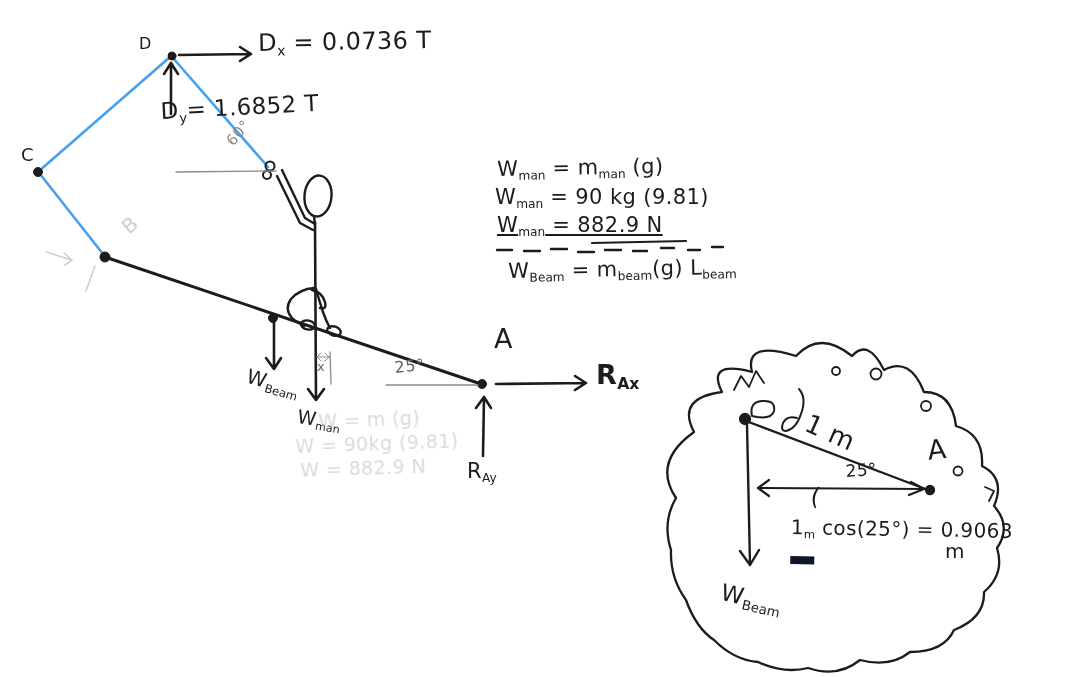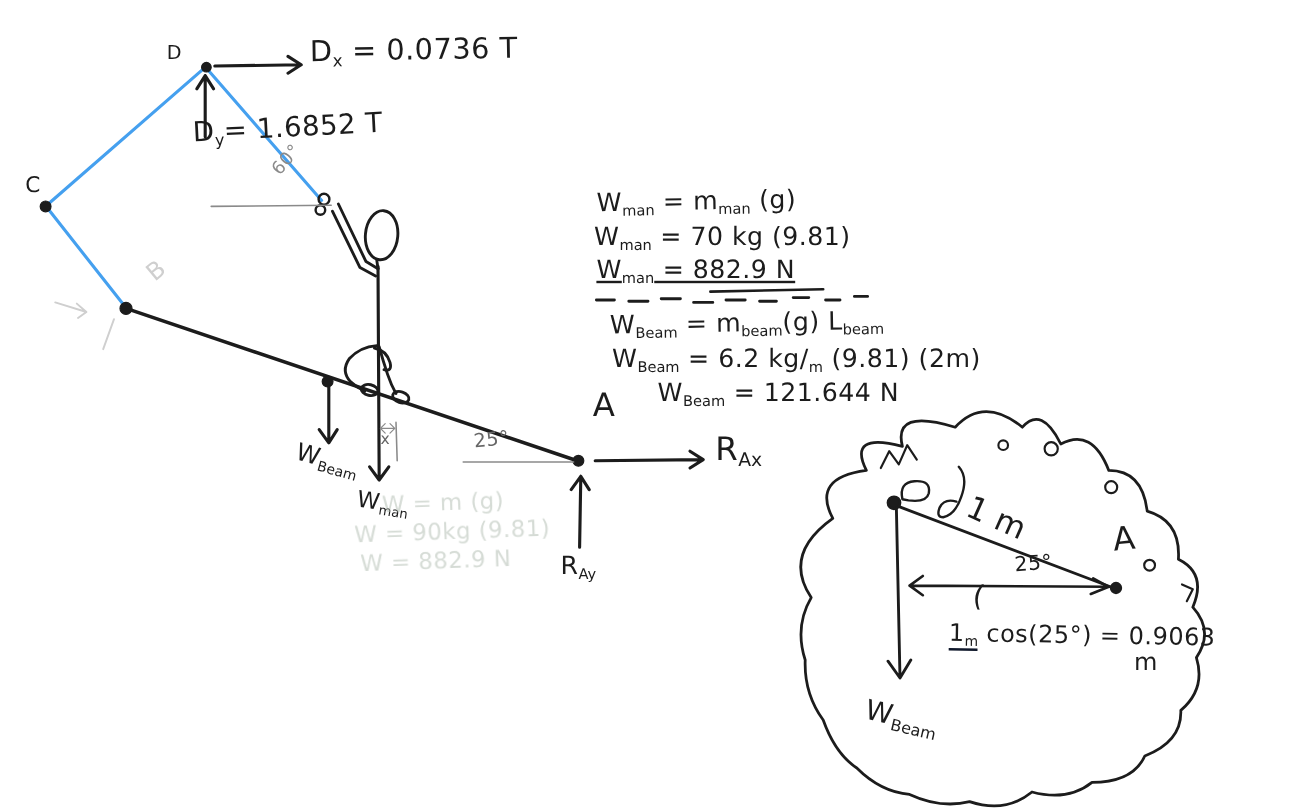--- a/index.html
+++ b/index.html
@@ -4,21 +4,21 @@
 <style>
   html,body{margin:0;padding:0;background:#ffffff;}
   .canvas{position:relative;width:1079px;height:677px;background:#fff;overflow:hidden;
           font-family:"DejaVu Sans",sans-serif;}
   .canvas svg{position:absolute;left:0;top:0;}
   .lbl{position:absolute;white-space:nowrap;color:#1c1c1c;transform-origin:left top;
        letter-spacing:.4px;line-height:1.05;}
   .sub{font-size:.58em;vertical-align:-.34em;letter-spacing:0;}
   .eq{font-size:21px;}
   .ghost{color:#adb9ad;opacity:.5;filter:blur(.4px);font-size:19px;}
-  .ul{border-bottom:2px solid #0f172a;padding-bottom:1px;}
+  .ul{border-bottom:8px solid #0f172a;padding-bottom:17px;}
   .gray{color:#8a8a8a;}
   .mgray{color:#666;}
 </style>
 </head>
 <body>
 
 <div class="canvas">
 
 <svg width="1079" height="677" viewBox="0 0 1079 677">
 
@@ -107,35 +107,33 @@
 <div class="lbl" style="left:250px;top:366px;font-size:20px;transform:rotate(16deg);"><span>W</span><span class="sub">Beam</span></div>
 
 <div class="lbl mgray" style="left:317px;top:360px;font-size:13px;">x</div>
 
 <div class="lbl" style="left:299px;top:407px;font-size:19px;transform:rotate(9deg);"><span>W</span><span class="sub">man</span></div>
 
 <div class="lbl mgray" style="left:394px;top:360px;font-size:16px;transform:rotate(-6deg);">25°</div>
 
 <div class="lbl" style="left:494px;top:325px;font-size:27px;">A</div>
 
-<div class="lbl" style="left:596px;top:361px;font-size:27px;"><span>R</span><span class="sub">Ax</span></div>
+<div class="lbl" style="left:596px;top:361px;font-size:27px;font-weight:bold;"><span>R</span><span class="sub">Ax</span></div>
 
 <div class="lbl" style="left:467px;top:460px;font-size:21px;"><span>R</span><span class="sub">Ay</span></div>
 
 <div class="lbl eq" style="left:497px;top:158px;transform:rotate(-1deg);"><span>W</span><span class="sub">man</span><span> = m</span><span class="sub">man</span><span> (g)</span></div>
 
-<div class="lbl eq" style="left:495px;top:186px;"><span>W</span><span class="sub">man</span><span> = 70 kg (9.81)</span></div>
+<div class="lbl eq" style="left:495px;top:186px;"><span>W</span><span class="sub">man</span><span> = 90 kg (9.81)</span></div>
 
 <div class="lbl eq" style="left:497px;top:214px;text-decoration:underline;"><span>W</span><span class="sub">man</span><span> = 882.9 N</span></div>
 
 <div class="lbl eq" style="left:508px;top:260px;transform:rotate(-1deg);"><span>W</span><span class="sub">Beam</span><span> = m</span><span class="sub">beam</span><span>(g) L</span><span class="sub">beam</span></div>
 
-<div class="lbl eq" style="left:510px;top:288px;"><span>W</span><span class="sub">Beam</span><span> = 6.2 kg/</span><span class="sub">m</span><span> (9.81) (2m)</span></div>
 
-<div class="lbl eq" style="left:548px;top:316px;"><span>W</span><span class="sub">Beam</span><span> = 121.644 N</span></div>
 
 <div class="lbl ghost" style="left:318px;top:412px;transform:rotate(-2deg);">W = m (g)</div>
 <div class="lbl ghost" style="left:295px;top:437px;transform:rotate(-2deg);">W = 90kg (9.81)</div>
 <div class="lbl ghost" style="left:300px;top:461px;transform:rotate(-2deg);">W = 882.9 N</div>
 
 <div class="lbl" style="left:118px;top:222px;font-size:20px;color:#cfcfcf;transform:rotate(-40deg);">B</div>
 
 <div class="lbl" style="left:812px;top:410px;font-size:26px;transform:rotate(24deg);">1 m</div>
 <div class="lbl" style="left:926px;top:437px;font-size:27px;transform:rotate(-6deg);">A</div>
 <div class="lbl" style="left:845px;top:463px;font-size:17px;transform:rotate(-4deg);">25°</div>

